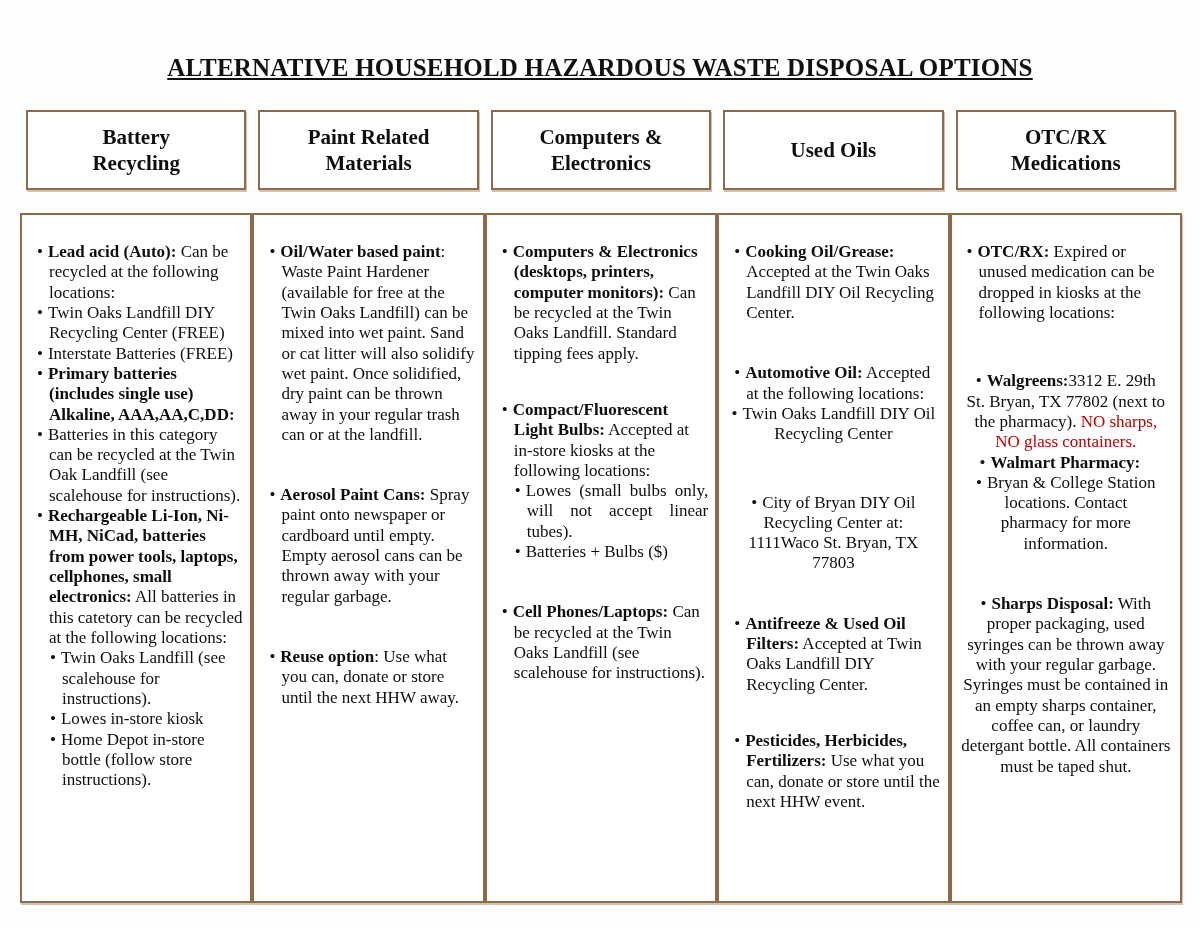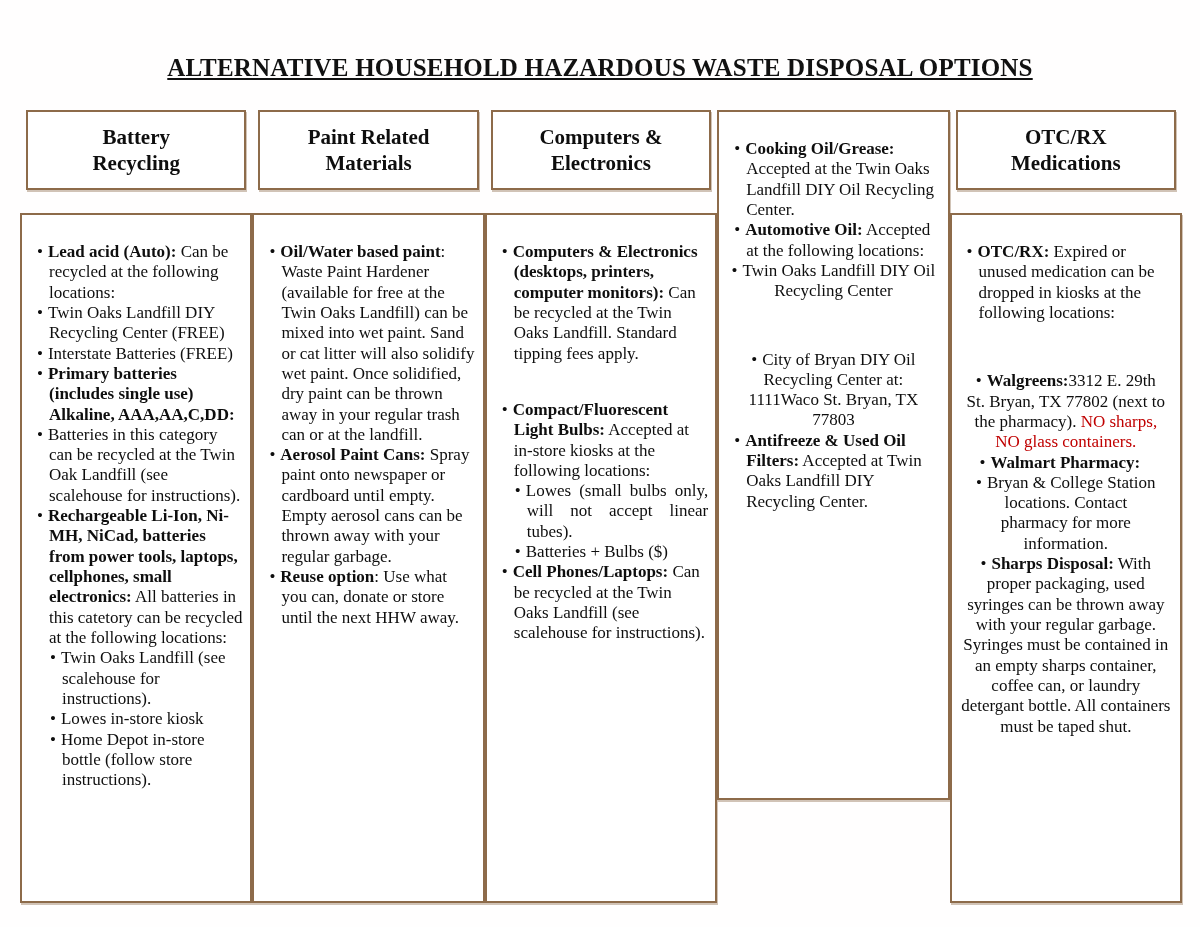--- a/index.html
+++ b/index.html
@@ -58,21 +58,21 @@
   }
   .item { margin: 0; }
   .item.left.l1 { padding-left: 20px; text-indent: -12px; }
   .item.left.l2 { padding-left: 33px; text-indent: -12px; }
   .item.justify { text-align: justify; padding-left: 33px; text-indent: -12px; }
   .item.center { text-align: center; text-indent: 0; }
   .item.center.l1 { padding: 0 2px; }
   .item.center.l2 { padding: 0 6px; margin-top: 48px; }
   .item.center.l3 { padding: 0 12px; }
   .item.gap1 { margin-top: 36px; }
-  .item.gap2 { }
+  .item.gap2 { margin-top: 40px; }
   .bullet { margin-right: 5px; }
   .b { font-weight: bold; }
   .red { color: var(--red, #c00000); }
 </style>
 </head>
 <body>
 
 <div class="page">
   <h1 class="title">ALTERNATIVE HOUSEHOLD HAZARDOUS WASTE DISPOSAL OPTIONS</h1>
   <div class="grid" id="columns-grid">
@@ -105,26 +105,28 @@
 Electronics</div>
         <div class="body">
           <div class="item l1 left"><span class="bullet">•</span><span class="b ">Computers &amp; Electronics (desktops, printers, computer monitors):</span><span> Can be recycled at the Twin Oaks Landfill.  Standard tipping fees apply.</span></div>
           <div class="item l1 left gap1"><span class="bullet">•</span><span class="b ">Compact/Fluorescent Light Bulbs:</span><span> Accepted at in-store kiosks at the following locations:</span></div>
           <div class="item l2 justify"><span class="bullet">•</span><span>Lowes (small bulbs only, will not accept linear tubes).</span></div>
           <div class="item l2 left"><span class="bullet">•</span><span>Batteries + Bulbs ($)</span></div>
           <div class="item l1 left gap2"><span class="bullet">•</span><span class="b ">Cell Phones/Laptops:</span><span> Can be recycled at the Twin Oaks Landfill (see scalehouse for instructions).</span></div>
         </div>
       </section>
       <section class="col">
+        <div class="hdr">Used Oils</div>
         <div class="body">
           <div class="item l1 left"><span class="bullet">•</span><span class="b ">Cooking Oil/Grease:</span><span> Accepted at the Twin Oaks Landfill DIY Oil Recycling Center.</span></div>
           <div class="item l1 left gap2"><span class="bullet">•</span><span class="b ">Automotive Oil:</span><span> Accepted at the following locations:</span></div>
           <div class="item l1 center"><span class="bullet">•</span><span>Twin Oaks Landfill DIY Oil Recycling Center</span></div>
           <div class="item l2 center"><span class="bullet">•</span><span>City of Bryan DIY Oil Recycling Center at: 1111Waco St. Bryan, TX 77803</span></div>
           <div class="item l1 left gap2"><span class="bullet">•</span><span class="b ">Antifreeze &amp; Used Oil Filters:</span><span> Accepted at Twin Oaks Landfill DIY Recycling Center.</span></div>
+          <div class="item l1 left gap1"><span class="bullet">•</span><span class="b ">Pesticides, Herbicides, Fertilizers:</span><span> Use what you can, donate or store until the next HHW event.</span></div>
         </div>
       </section>
       <section class="col">
         <div class="hdr">OTC/RX
 Medications</div>
         <div class="body">
           <div class="item l1 left"><span class="bullet">•</span><span class="b ">OTC/RX:</span><span> Expired or unused medication can be dropped in kiosks at the following locations:</span></div>
           <div class="item l2 center"><span class="bullet">•</span><span class="b ">Walgreens:</span><span>3312 E. 29th St. Bryan, TX 77802 (next to the pharmacy).  </span><span class="red">NO sharps, NO glass containers.</span></div>
           <div class="item l2 left"><span class="bullet">•</span><span class="b ">Walmart Pharmacy:</span></div>
           <div class="item l3 center"><span class="bullet">•</span><span>Bryan &amp; College Station locations. Contact pharmacy for more information.</span></div>

